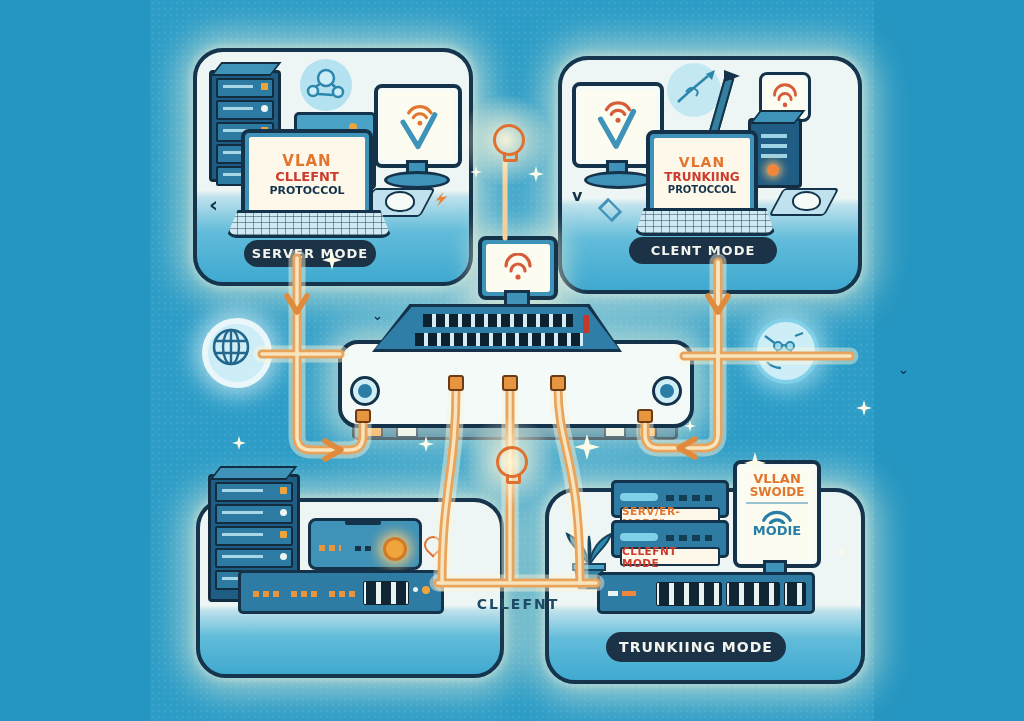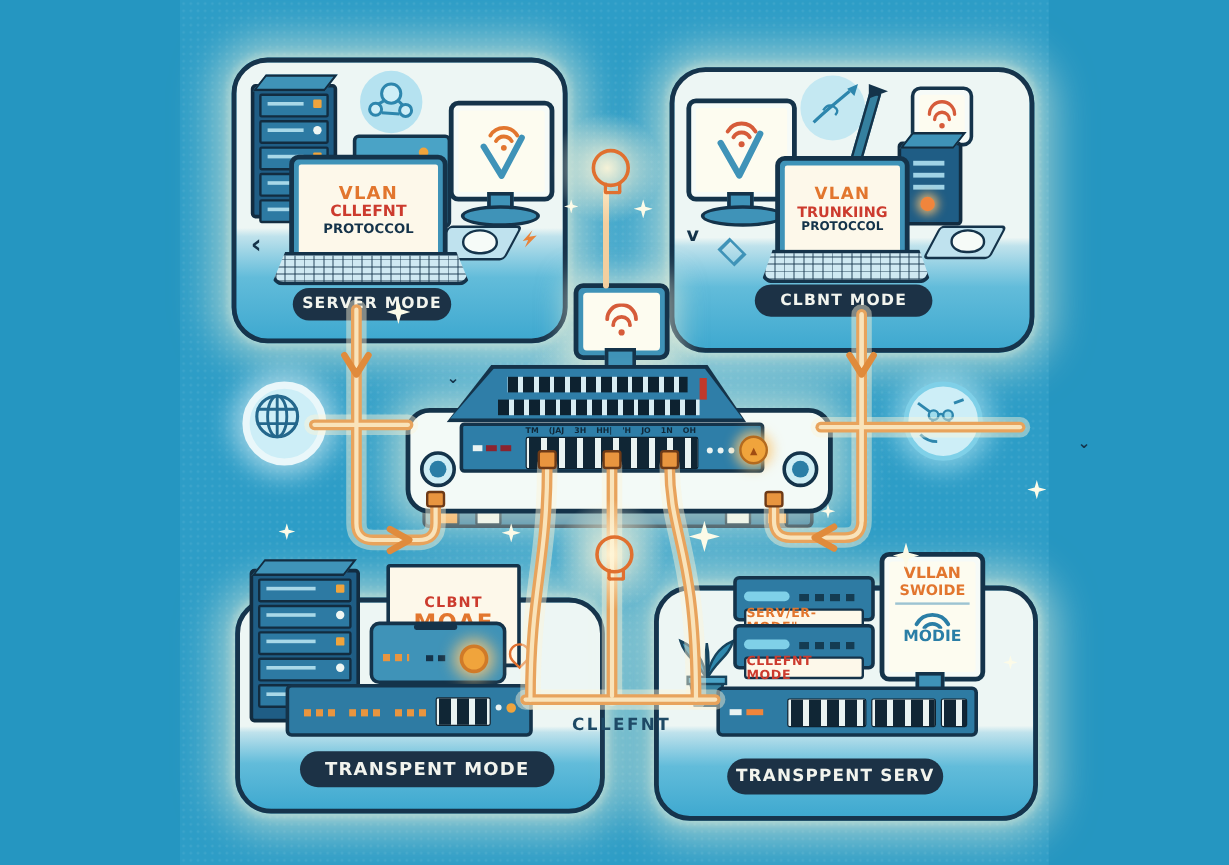--- a/index.html
+++ b/index.html
@@ -176,21 +176,21 @@
         <span class="orgtxt" style="font-size:14px;font-weight:800;letter-spacing:1px;">VLAN</span>
         <span class="redtxt" style="font-size:12px;font-weight:800;">TRUNKIING</span>
         <span class="navytxt" style="font-size:10px;font-weight:800;">PROTOCCOL</span>
       </div>
     </div>
     <div class="abs lap-base" style="left:72px;top:148px;width:136px;height:22px;"></div>
     <div class="abs pad" style="left:214px;top:128px;width:52px;height:24px;"></div>
     <div class="abs mouse" style="left:230px;top:131px;width:25px;height:16px;"></div>
     <span class="abs navytxt" style="left:10px;top:126px;font-size:16px;font-weight:800;">v</span>
     <div class="abs" style="left:38px;top:140px;width:14px;height:14px;border:3px solid #3f93b8;transform:rotate(45deg) scaleY(.72);"></div>
-    <div class="abs pill" style="left:67px;top:177px;width:148px;height:27px;font-size:13px;">CLBNT MODE</div>
+    <div class="abs pill" style="left:67px;top:177px;width:148px;height:27px;font-size:13px;">CLENT MODE</div>
   </div>
 
   <div class="abs glowpatch" style="left:420px;top:260px;width:190px;height:170px;"></div>
   <div class="abs bezel" style="left:478px;top:236px;width:72px;height:56px;background:#3f93b8;box-shadow:0 0 22px 8px rgba(252,247,219,.5);">
     <div class="scr">
         <svg viewBox="0 0 40 30" width="40" height="30">
           <path d="M8 13 A12 12 0 0 1 32 13" fill="none" stroke="#d65c3a" stroke-width="3.2" stroke-linecap="round"></path>
           <path d="M13 18 A7 7 0 0 1 27 18" fill="none" stroke="#d65c3a" stroke-width="3.2" stroke-linecap="round"></path>
           <circle cx="20" cy="24" r="2.6" fill="#d65c3a"></circle>
         </svg>
@@ -212,40 +212,20 @@
         <i></i>
       </div>
   </div>
   <div class="abs" style="left:372px;top:304px;width:250px;height:48px;clip-path:polygon(15% 0,87% 0,100% 100%,0 100%);background:#14334a;">
     <div class="abs" style="inset:3px;clip-path:polygon(15% 0,87% 0,100% 100%,0 100%);background:#2f7ea8;">
       <div class="abs" style="left:48px;top:7px;width:150px;height:13px;background-image:repeating-linear-gradient(90deg,#0d2230 0 9px,#d8edf3 9px 13px);"></div>
       <div class="abs" style="left:40px;top:26px;width:168px;height:13px;background-image:repeating-linear-gradient(90deg,#0d2230 0 9px,#d8edf3 9px 13px);"></div>
       <div class="abs" style="right:30px;top:8px;width:6px;height:18px;background:#c0392b;"></div>
     </div>
   </div>
-  <div class="abs" style="left:383px;top:352px;width:254px;height:42px;background:#2e7ea8;border:3px solid #14334a;border-radius:4px;box-sizing:border-box;">
-    <div class="abs" style="left:52px;top:0px;width:142px;display:flex;justify-content:space-between;font-size:6.5px;font-weight:700;color:#10293a;">
-      <span>TM</span>
-        <span>(JAJ</span>
-        <span>3H</span>
-        <span>HH|</span>
-        <span>'H</span>
-        <span>JO</span>
-        <span>1N</span>
-        <span>OH</span>
-    </div>
-    <div class="abs teeth" style="left:52px;top:9px;width:142px;height:25px;"></div>
-    <div class="abs" style="left:8px;top:16px;width:8px;height:5px;background:#e9f3f2;"></div>
-    <div class="abs" style="left:19px;top:16px;width:9px;height:5px;background:#8a2430;"></div>
-    <div class="abs" style="left:31px;top:16px;width:9px;height:5px;background:#8a2430;"></div>
-    <div class="abs" style="left:203px;top:18px;width:5px;height:5px;border-radius:50%;background:#e9f3f2;"></div>
-    <div class="abs" style="left:212px;top:18px;width:5px;height:5px;border-radius:50%;background:#e9f3f2;"></div>
-    <div class="abs" style="left:221px;top:18px;width:5px;height:5px;border-radius:50%;background:#e9f3f2;"></div>
-    <div class="abs" style="left:230px;top:8px;width:20px;height:20px;border-radius:50%;background:#f0a43c;border:2px solid #b36a1f;box-shadow:0 0 10px 4px rgba(250,200,120,.8);display:flex;align-items:center;justify-content:center;font-size:8px;color:#a04c12;">▲</div>
-  </div>
 
   <div class="abs panel" style="left:196px;top:498px;width:300px;height:172px;">
     <div class="abs rack" style="left:8px;top:-28px;width:92px;height:128px;">
       <div class="bay">
           <i></i>
           <b></b>
         </div>
         <div class="bay w">
           <i></i>
           <b></b>
@@ -255,42 +235,37 @@
           <b></b>
         </div>
         <div class="bay w">
           <i></i>
           <b></b>
         </div>
         <div class="bay">
           <i></i>
           <b></b>
         </div>
-    </div>
-    <div class="abs" style="left:122px;top:-32px;width:106px;height:80px;background:#fdf8ea;border:3px solid #14334a;border-radius:3px;display:flex;flex-direction:column;align-items:center;justify-content:center;line-height:1.1;">
-      <span class="redtxt" style="font-size:12px;font-weight:800;letter-spacing:1px;">CLBNT</span>
-      <span class="orgtxt" style="font-size:19px;font-weight:800;letter-spacing:1px;">MOΛE</span>
     </div>
     <div class="abs" style="left:108px;top:16px;width:108px;height:46px;background:#3f93b8;border:3px solid #14334a;border-radius:8px;">
       <div class="abs" style="left:34px;top:-1px;width:36px;height:5px;background:#14334a;border-radius:2px;"></div>
       <div class="abs dashors" style="left:8px;top:24px;width:22px;"></div>
       <div class="abs" style="left:44px;top:25px;width:6px;height:5px;background:#14334a;"></div>
       <div class="abs" style="left:54px;top:25px;width:6px;height:5px;background:#14334a;"></div>
       <div class="abs" style="left:72px;top:16px;width:18px;height:18px;border-radius:50%;background:#f0a43c;border:3px solid #d07a28;box-shadow:0 0 12px 5px rgba(250,200,120,.85);"></div>
     </div>
     <div class="abs sw-body" style="left:38px;top:68px;width:200px;height:38px;">
       <div class="abs dashors" style="left:12px;top:18px;width:28px;"></div>
       <div class="abs dashors" style="left:50px;top:18px;width:28px;"></div>
       <div class="abs dashors" style="left:88px;top:18px;width:28px;"></div>
       <div class="abs teeth" style="left:122px;top:8px;width:44px;height:22px;"></div>
       <div class="abs" style="left:172px;top:14px;width:5px;height:5px;border-radius:50%;background:#e9f3f2;"></div>
       <div class="abs" style="left:181px;top:13px;width:8px;height:8px;border-radius:50%;background:#f0a43c;"></div>
     </div>
     <div class="abs" style="left:224px;top:34px;width:14px;height:14px;border:2.5px solid #e0702f;border-radius:0 50% 50% 50%;transform:rotate(-135deg);"></div>
-    <div class="abs pill" style="left:50px;top:124px;width:212px;height:30px;font-size:15px;">TRANSPENT MODE</div>
   </div>
 
   <div class="abs panel" style="left:545px;top:488px;width:312px;height:188px;">
     <div class="abs" style="left:12px;top:34px;width:56px;height:66px;">
       <svg viewBox="0 0 56 66" width="56" height="66">
           <path d="M28 40 C20 24 10 22 6 8 C20 14 26 26 28 40 Z" fill="#2e88ad" stroke="#16435c" stroke-width="2"></path>
           <path d="M28 40 C36 24 46 22 50 8 C36 14 30 26 28 40 Z" fill="#2e88ad" stroke="#16435c" stroke-width="2"></path>
           <path d="M28 42 C27 28 27 18 28 10 C30 20 30 30 28 42 Z" fill="#2e88ad" stroke="#16435c" stroke-width="2"></path>
           <path d="M14 40 h28 l-4 22 h-20 z" fill="#35819f" stroke="#16435c" stroke-width="2.5"></path>
           <rect x="12" y="38" width="32" height="6" fill="#4aa3c6" stroke="#16435c" stroke-width="2"></rect>
@@ -317,21 +292,21 @@
       </div>
     </div>
     <div class="abs stand" style="left:214px;top:68px;width:18px;height:14px;"></div>
     <div class="abs sw-body" style="left:48px;top:80px;width:212px;height:36px;">
       <div class="abs" style="left:8px;top:16px;width:10px;height:5px;background:#e9f3f2;"></div>
       <div class="abs" style="left:22px;top:16px;width:14px;height:5px;background:#f0853c;"></div>
       <div class="abs teeth" style="left:56px;top:7px;width:64px;height:22px;"></div>
       <div class="abs teeth" style="left:126px;top:7px;width:52px;height:22px;"></div>
       <div class="abs teeth" style="left:184px;top:7px;width:20px;height:22px;"></div>
     </div>
-    <div class="abs pill" style="left:57px;top:140px;width:180px;height:30px;font-size:14px;">TRANSPPENT SERV</div>
+    <div class="abs pill" style="left:57px;top:140px;width:180px;height:30px;font-size:14px;">TRUNKIING MODE</div>
   </div>
 
   <div class="abs" style="left:202px;top:318px;width:58px;height:58px;border-radius:50%;background:#cdeef7;border:6px solid #e9f7fa;box-shadow:0 0 22px 8px rgba(240,250,250,.6);">
     <svg viewBox="0 0 46 46" width="46" height="46">
         <circle cx="23" cy="23" r="17" fill="none" stroke="#24678c" stroke-width="2.6"></circle>
         <ellipse cx="23" cy="23" rx="8" ry="17" fill="none" stroke="#24678c" stroke-width="2.4"></ellipse>
         <line x1="6" y1="17" x2="40" y2="17" stroke="#24678c" stroke-width="2.4"></line>
         <line x1="6" y1="29" x2="40" y2="29" stroke="#24678c" stroke-width="2.4"></line>
         <line x1="23" y1="6" x2="23" y2="40" stroke="#24678c" stroke-width="2.4"></line>
       </svg>

